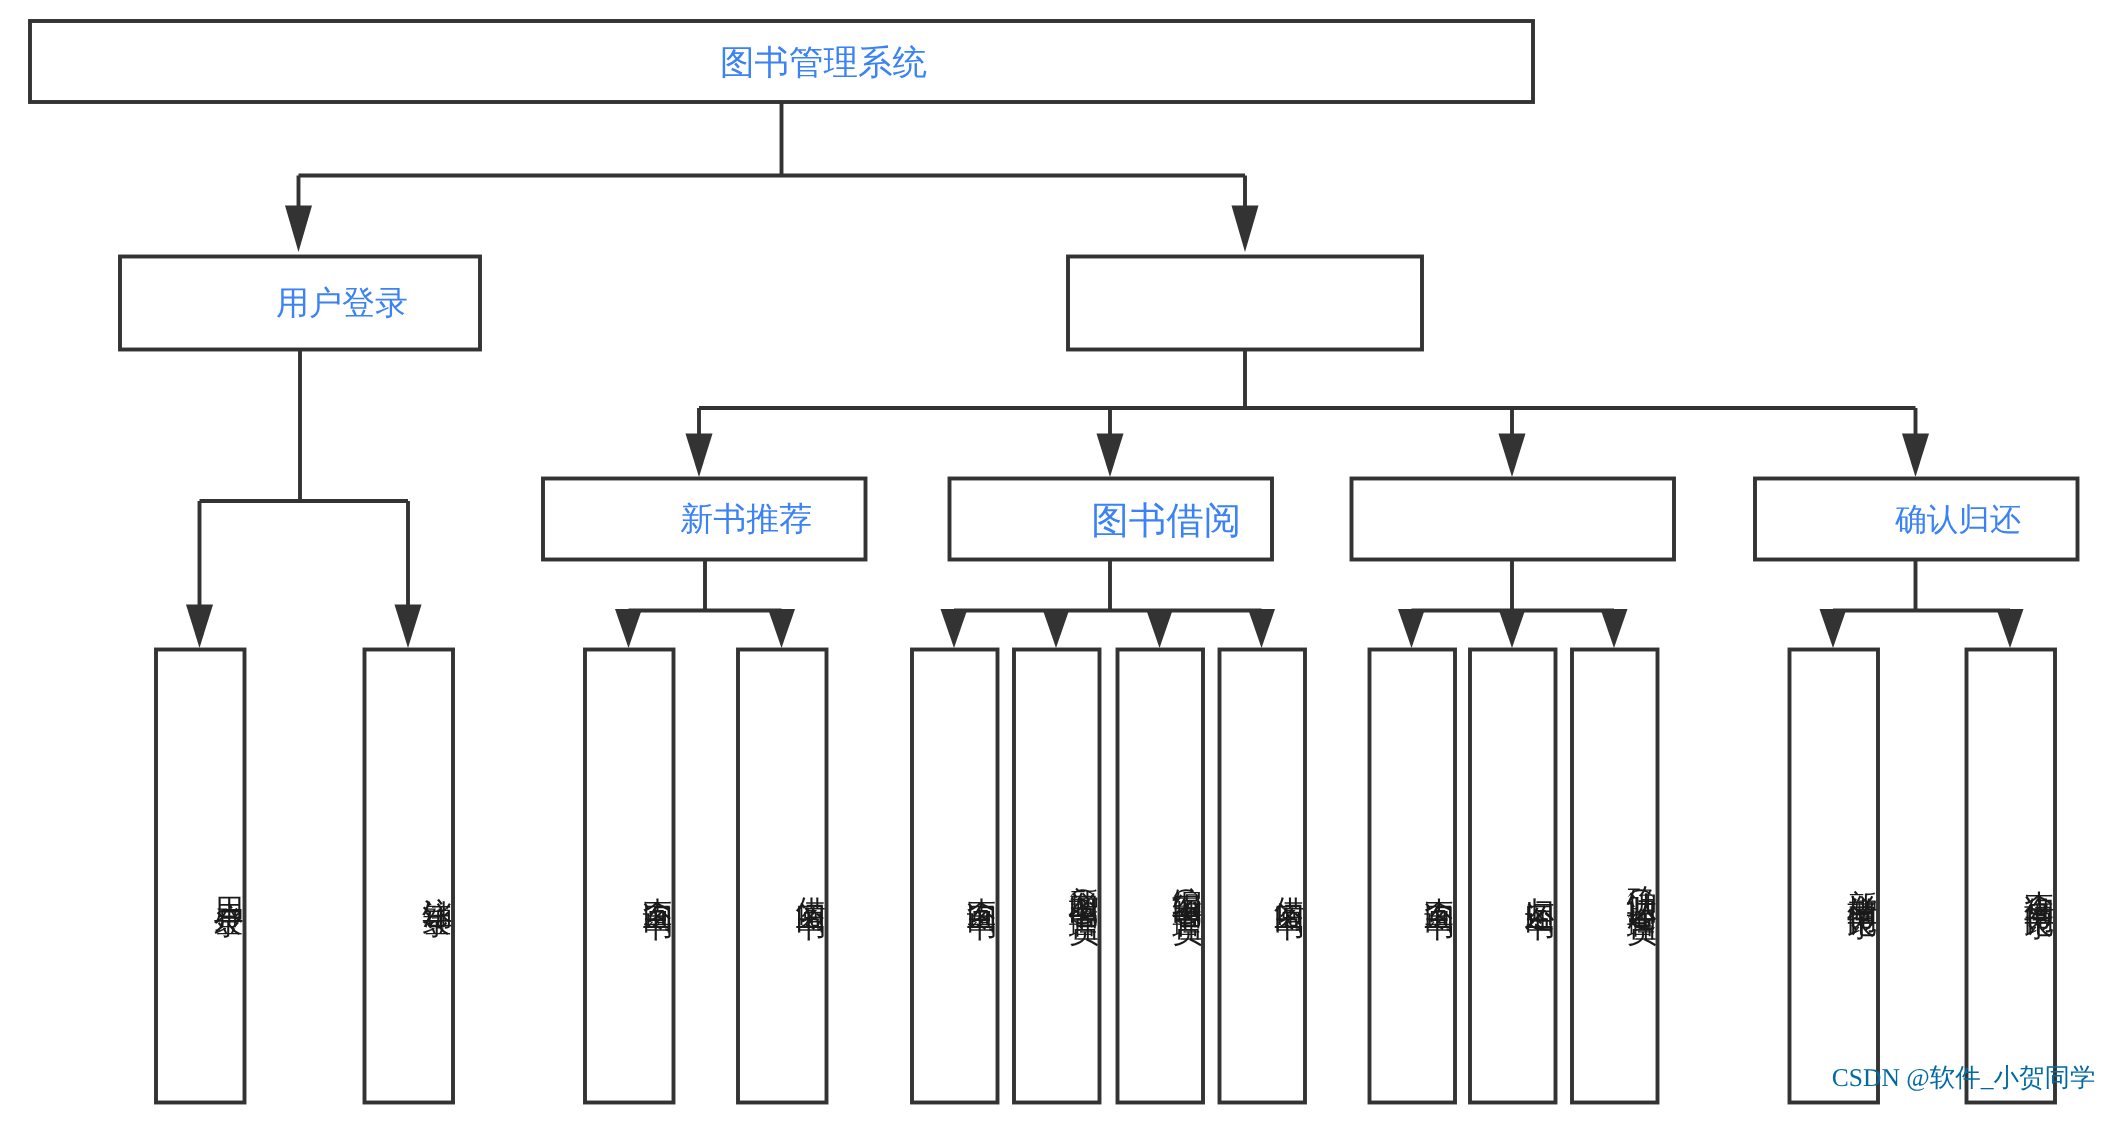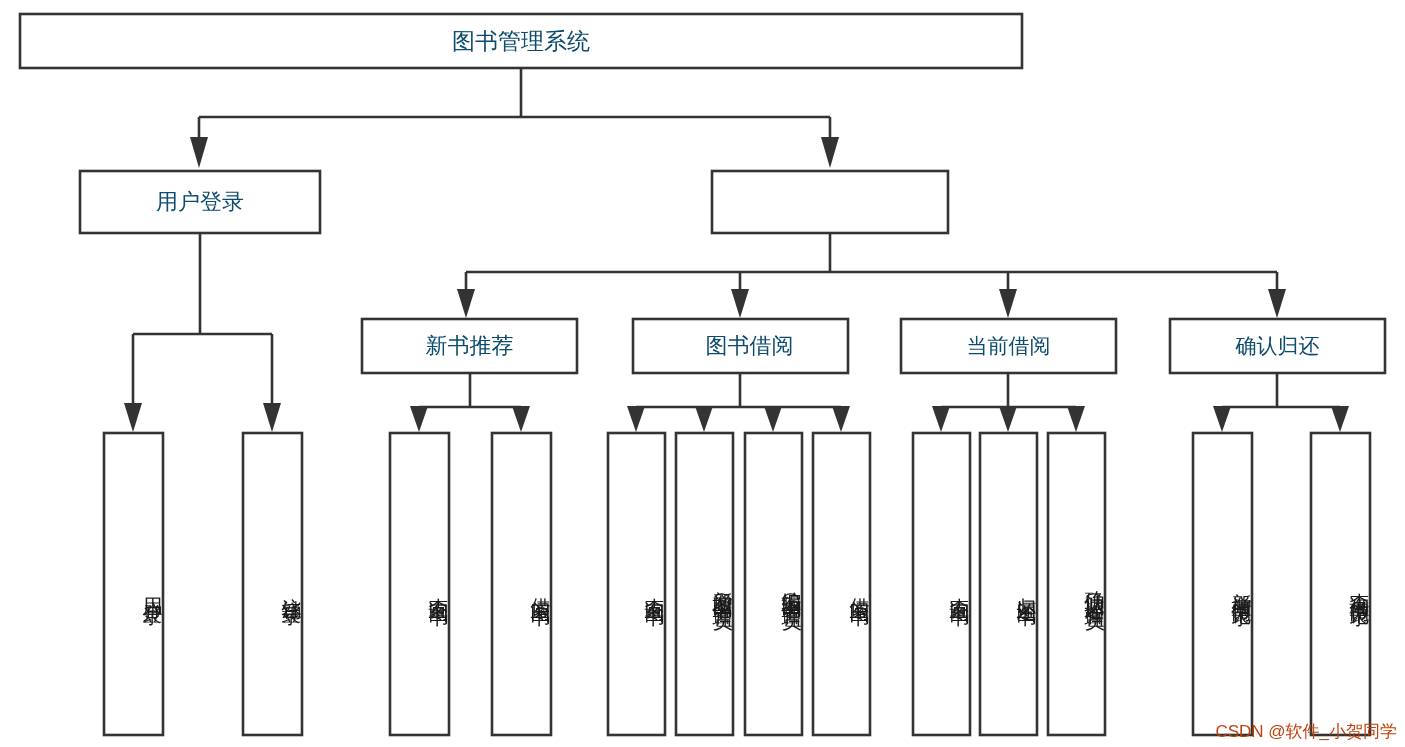--- a/index.html
+++ b/index.html
@@ -51,34 +51,35 @@
     display: flex;
     align-items: flex-start;
     justify-content: center;
     line-height: 1;
     white-space: nowrap;
     pointer-events: none;
   }
   .htext-holder {
     position: absolute;
     font-family: "DejaVu Sans", "Liberation Sans", sans-serif;
-    color: #0c4a6e;
+    color: #3b82f6;
     display: flex;
     align-items: center;
     justify-content: center;
     white-space: nowrap;
     pointer-events: none;
+    margin-left: 28px;
   }
   .watermark-holder {
     position: absolute;
     right: 8px;
-    bottom: 4px;
-    color: #c2410c;
+    bottom: 17px;
+    color: #0369a1;
     font-size: 17px;
-    font-family: Liberation Sans, sans-serif;
+    font-family: Liberation Serif, serif;
     white-space: nowrap;
     pointer-events: none;
   }
 </style>
 </head>
 <body>
 
 <div id="diagram-root">
 
   <svg class="diagram-canvas" viewBox="0 0 1405 747">
@@ -161,22 +162,21 @@
     <rect class="node-box" x="1193" y="433" width="59" height="302"></rect>
     <rect class="node-box" x="1311" y="433" width="59" height="302"></rect>
 
   </svg>
 
   <div class="htext-holder" style="left:20px; top:14px; width:1002px; height:54px; font-size:23px;">图书管理系统</div>
 
   <div class="htext-holder" style="left:80px; top:171px; width:240px; height:62px; font-size:22px;">用户登录</div>
 
   <div class="htext-holder" style="left:362px; top:319px; width:215px; height:54px; font-size:22px;">新书推荐</div>
-  <div class="htext-holder" style="left:633px; top:319px; width:233px; height:54px; font-size:22px;">图书借阅</div>
-  <div class="htext-holder" style="left:901px; top:319px; width:215px; height:54px; font-size:21px;">当前借阅</div>
+  <div class="htext-holder" style="left:633px; top:319px; width:233px; height:54px; font-size:25px;">图书借阅</div>
   <div class="htext-holder" style="left:1170px; top:319px; width:215px; height:54px; font-size:21px;">确认归还</div>
 
   <div class="vtext-holder" style="left:104px; top:508px; width:59px; height:160px;">用户登录</div>
   <div class="vtext-holder" style="left:243px; top:508px; width:59px; height:160px;">注销登录</div>
 
   <div class="vtext-holder" style="left:390px; top:508px; width:59px; height:160px;">查询图书</div>
   <div class="vtext-holder" style="left:492px; top:508px; width:59px; height:160px;">借阅图书</div>
 
   <div class="vtext-holder" style="left:608px; top:508px; width:57px; height:160px;">查询图书</div>
   <div class="vtext-holder" style="left:676px; top:443px; width:57px; height:290px;">新增图书（管理员）</div>

